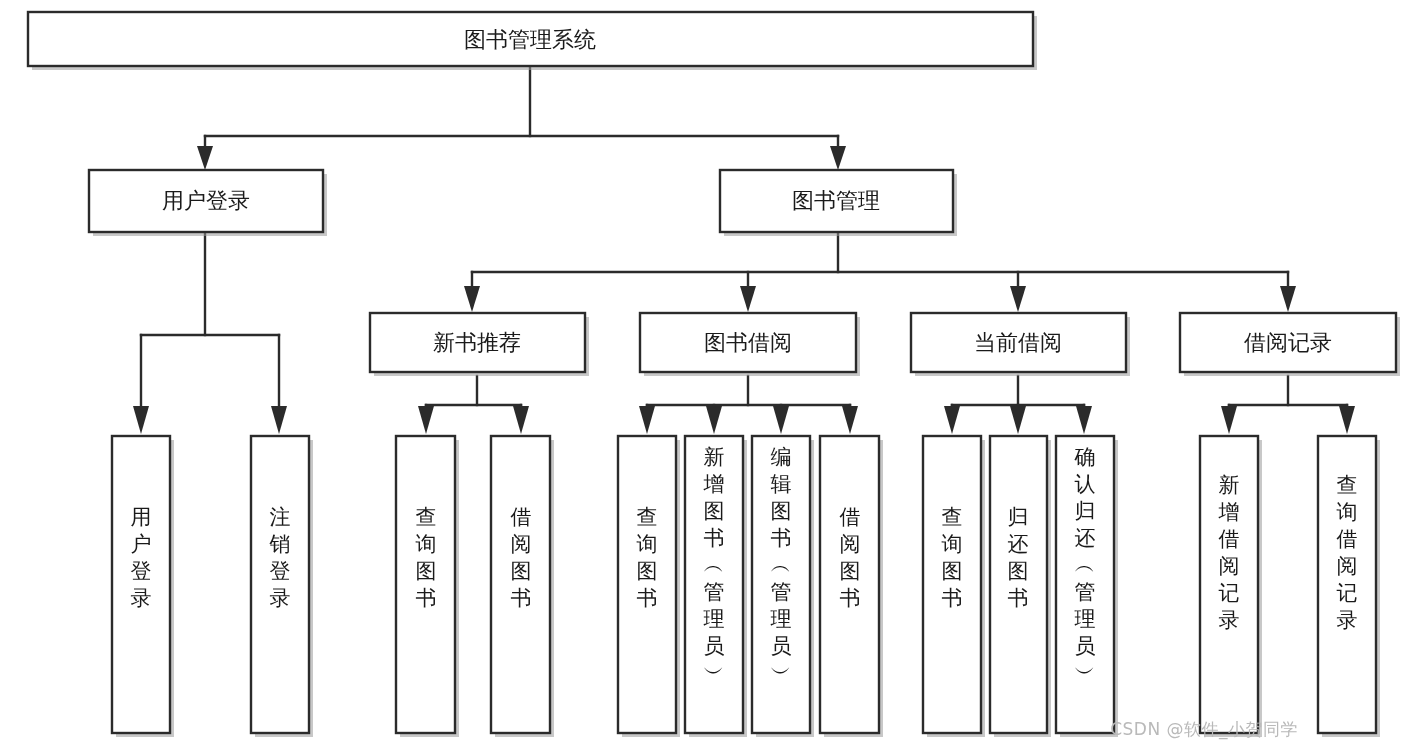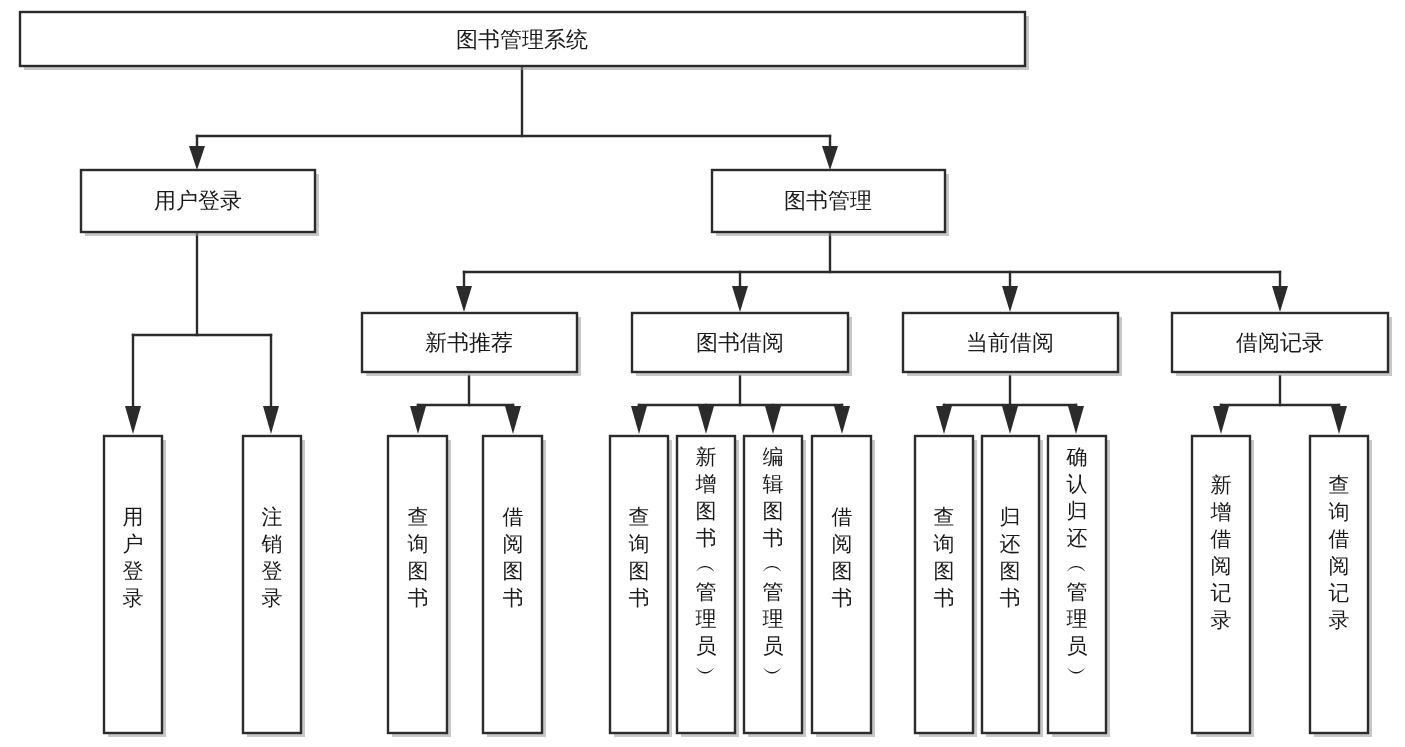--- a/index.html
+++ b/index.html
@@ -12,20 +12,21 @@
     width: 1405px;
     height: 747px;
     font-family: "DejaVu Sans", "Liberation Sans", sans-serif;
     overflow: hidden;
   }
   #diagram-root {
     position: relative;
     width: 1298px;
     height: 747px;
     background: #ffffff;
+    margin-left: 8px;
   }
   svg#flowchart {
     position: absolute;
     top: 0;
     left: 0;
     width: 1405px;
     height: 747px;
     display: block;
   }
   .node-rect {
@@ -258,13 +259,14 @@
       </g>
 
       <g>
         <rect class="node-rect-shadow" x="1314" y="440" width="58" height="297"></rect>
         <rect class="node-rect" x="1310" y="436" width="58" height="297"></rect>
         <text class="node-label-vert" x="1339" y="492"><tspan x="1339" dy="0">查</tspan><tspan x="1339" dy="27">询</tspan><tspan x="1339" dy="27">借</tspan><tspan x="1339" dy="27">阅</tspan><tspan x="1339" dy="27">记</tspan><tspan x="1339" dy="27">录</tspan></text>
       </g>
     </g>
   </svg>
 
+  <div class="watermark">CSDN @软件_小贺同学</div>
 </div>
 
 </body></html>

